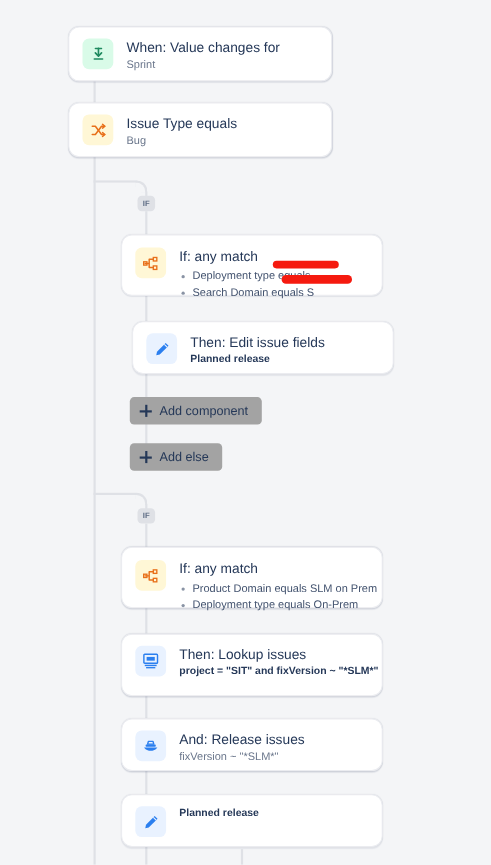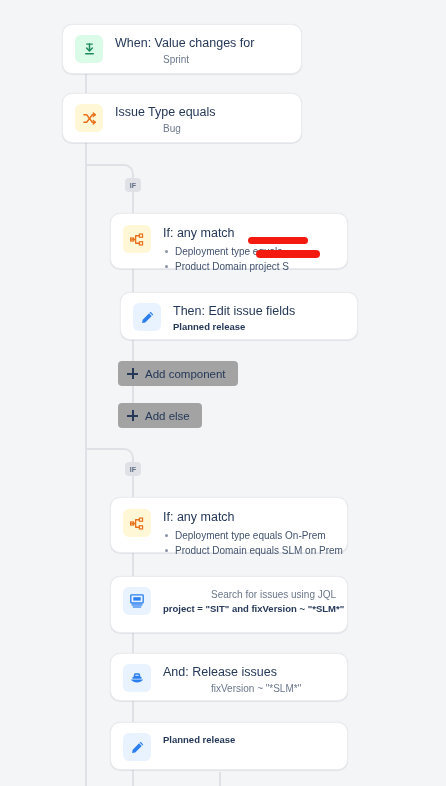--- a/index.html
+++ b/index.html
@@ -74,21 +74,20 @@
     line-height: 1.35;
     font-weight: 400;
     white-space: nowrap;
   }
   .card-sub {
     font-size: 10px;
     color: #6b778c;
     line-height: 1.4;
     margin-top: 1px;
     white-space: nowrap;
-    margin-left: 48px;
   }
   .card-sub-strong {
     font-size: 9.5px;
     color: #253858;
     font-weight: bold;
     line-height: 1.4;
     white-space: nowrap;
   }
 
   .cond-list { list-style: none; margin-top: 2px; }
@@ -230,21 +229,21 @@
         <path d="M2 8 L6 8 M6 8 L6 4 L10 4 M6 8 L6 12 L10 12" stroke="#e8701a" stroke-width="1.4" fill="none" stroke-linecap="round" stroke-linejoin="round"></path>
         <rect x="10" y="2.2" width="3.4" height="3.4" fill="none" stroke="#e8701a" stroke-width="1.3"></rect>
         <rect x="10" y="10.4" width="3.4" height="3.4" fill="none" stroke="#e8701a" stroke-width="1.3"></rect>
         <rect x="0.6" y="6.4" width="3.2" height="3.2" fill="none" stroke="#e8701a" stroke-width="1.3"></rect>
       </svg>
     </div>
     <div class="card-text">
       <div class="card-title">If: any match</div>
       <ul class="cond-list">
         <li>Deployment type equals</li>
-        <li>Product Domain project S</li>
+        <li>Search Domain equals S</li>
       </ul>
     </div>
   </div>
 
   <div class="redact" style="left:248px; top:237px; width:60px; height:7px;"></div>
   <div class="redact" style="left:256px; top:250px; width:64px; height:8px;"></div>
 
   <div class="card" style="left:120px; top:292px; width:238px; height:48px;">
     <div class="icon-box ib-blue">
       <svg width="15" height="15" viewBox="0 0 16 16">
@@ -275,37 +274,37 @@
       <svg width="15" height="15" viewBox="0 0 16 16">
         <path d="M2 8 L6 8 M6 8 L6 4 L10 4 M6 8 L6 12 L10 12" stroke="#e8701a" stroke-width="1.4" fill="none" stroke-linecap="round" stroke-linejoin="round"></path>
         <rect x="10" y="2.2" width="3.4" height="3.4" fill="none" stroke="#e8701a" stroke-width="1.3"></rect>
         <rect x="10" y="10.4" width="3.4" height="3.4" fill="none" stroke="#e8701a" stroke-width="1.3"></rect>
         <rect x="0.6" y="6.4" width="3.2" height="3.2" fill="none" stroke="#e8701a" stroke-width="1.3"></rect>
       </svg>
     </div>
     <div class="card-text">
       <div class="card-title">If: any match</div>
       <ul class="cond-list">
+        <li>Product Domain equals SLM on Prem</li>
         <li>Deployment type equals On-Prem</li>
-        <li>Product Domain equals SLM on Prem</li>
       </ul>
     </div>
   </div>
 
   <div class="card" style="left:110px; top:576px; width:238px; height:57px;">
     <div class="icon-box ib-blue">
       <svg width="16" height="16" viewBox="0 0 16 16">
         <rect x="1.8" y="1.8" width="12.4" height="8.2" rx="0.8" fill="none" stroke="#2b7fef" stroke-width="1.3"></rect>
         <rect x="4.3" y="4.2" width="7.4" height="3.4" fill="#2b7fef"></rect>
         <rect x="2.6" y="11.3" width="10.8" height="1.3" fill="#2b7fef"></rect>
         <rect x="3.8" y="13.4" width="8.4" height="1.2" fill="#2b7fef"></rect>
       </svg>
     </div>
     <div class="card-text">
-      <div class="card-sub">Search for issues using JQL</div>
+      <div class="card-title">Then: Lookup issues</div>
       <div class="card-sub-strong">project = "SIT" and fixVersion ~ "*SLM*"</div>
     </div>
   </div>
 
   <div class="card" style="left:110px; top:653px; width:238px; height:48px;">
     <div class="icon-box ib-blue">
       <svg width="16" height="16" viewBox="0 0 16 16">
         <path d="M2 9.6 C2 9.6 3.6 12.6 8 12.6 C12.4 12.6 14 9.6 14 9.6 L13 9.6 L3 9.6 Z" fill="#2b7fef"></path>
         <rect x="3.4" y="6.9" width="9.2" height="1.9" rx="0.6" fill="#2b7fef"></rect>
         <path d="M5.2 6.5 L5.9 4.0 L10.1 4.0 L10.8 6.5 Z" fill="none" stroke="#2b7fef" stroke-width="1.3" stroke-linejoin="round"></path>

